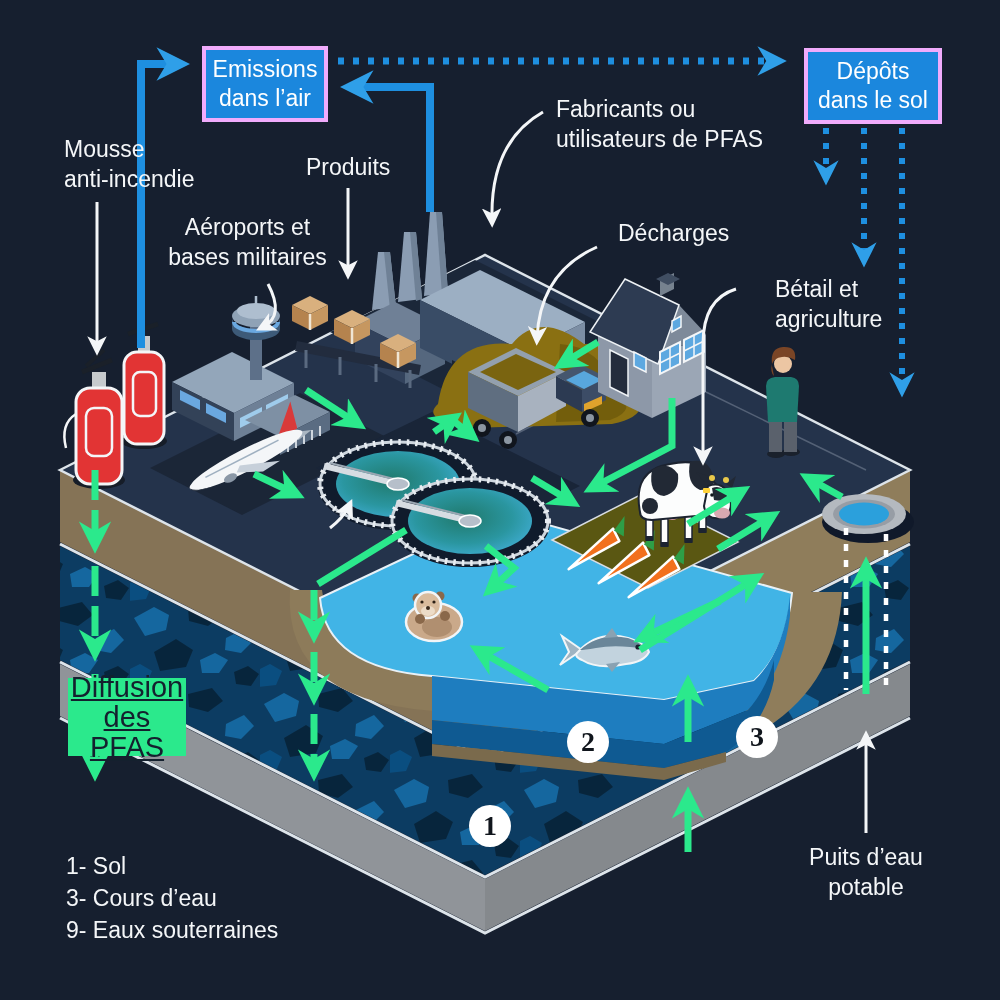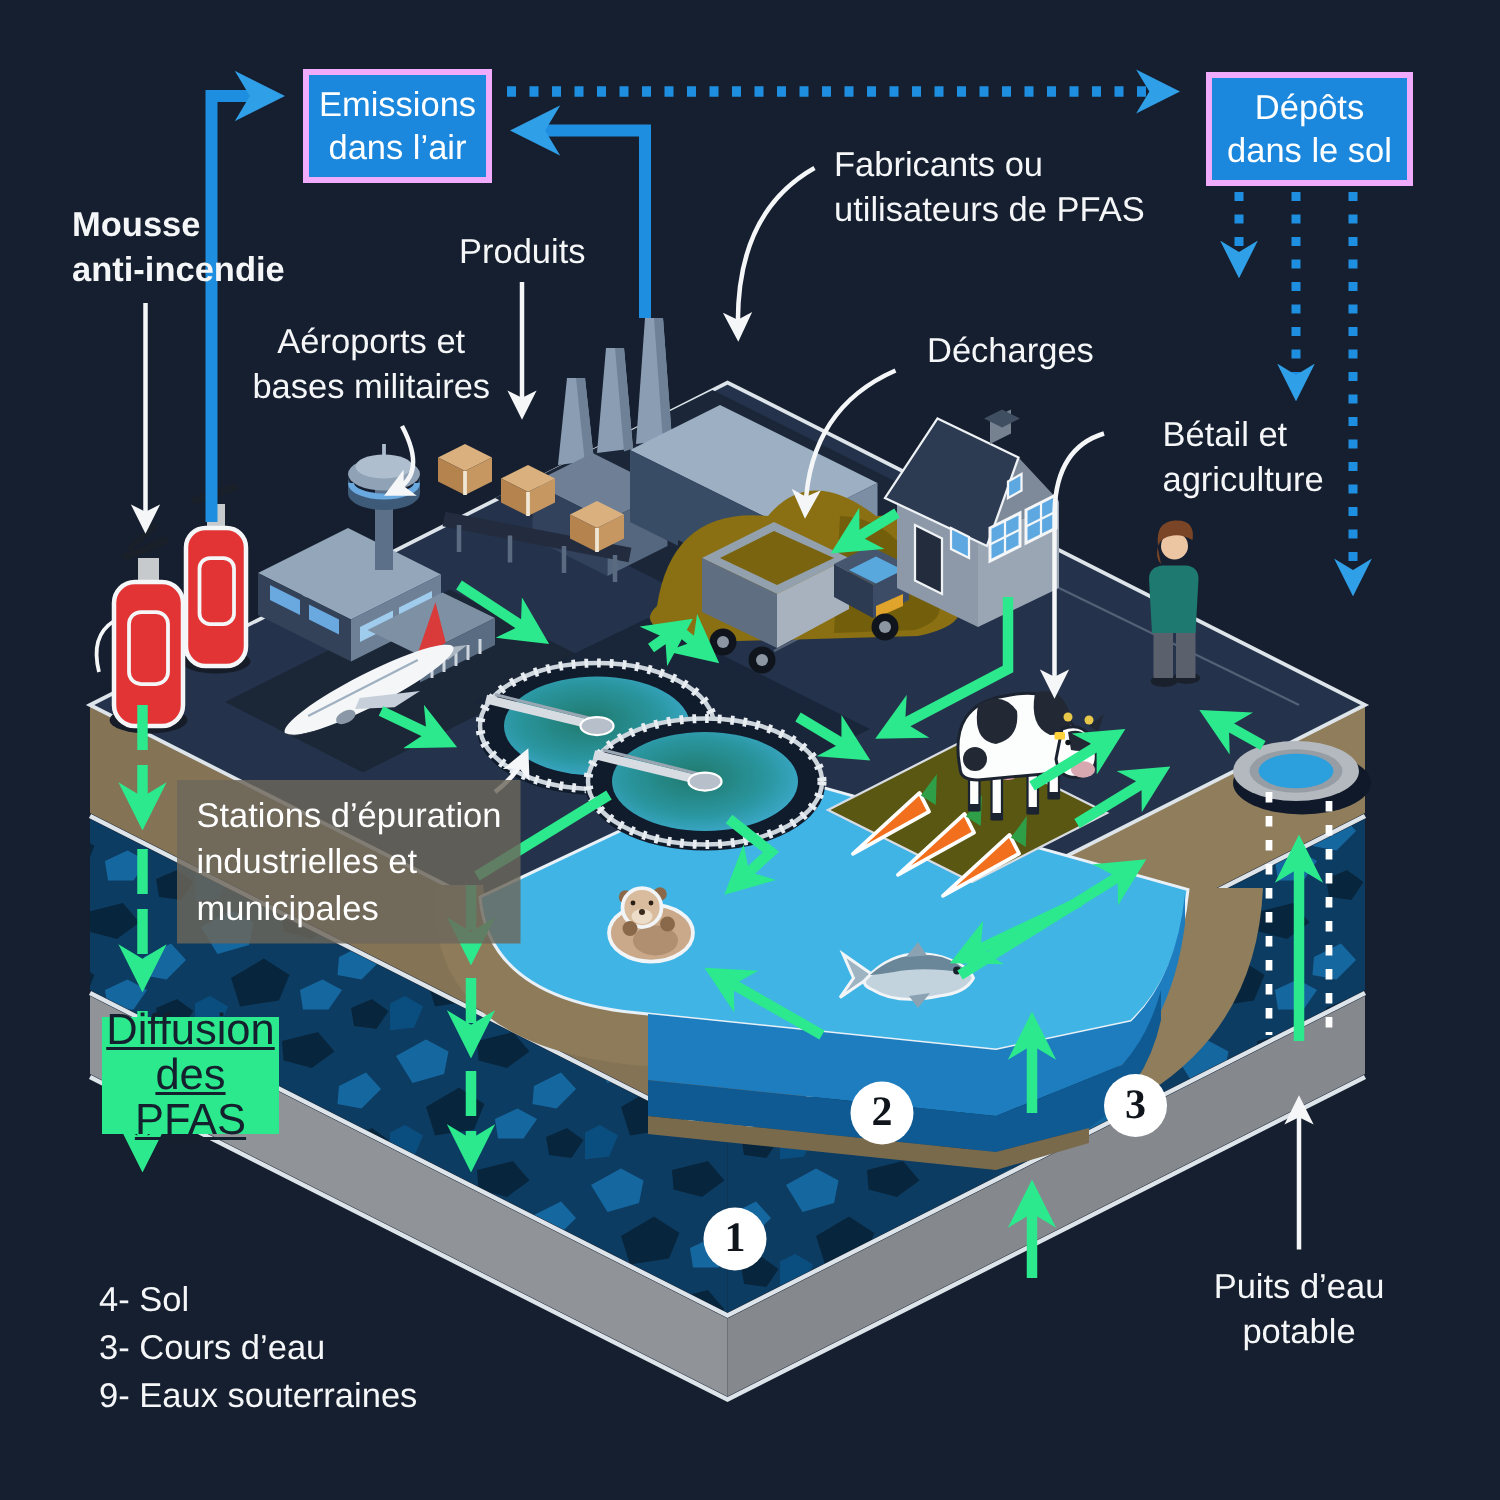--- a/index.html
+++ b/index.html
@@ -392,42 +392,39 @@
     <path d="M330,528 Q344,517 349,506" marker-end="url(#wah)"></path>
     <path d="M866,833 L866,738" marker-end="url(#wah)"></path>
   </g>
 </svg>
 
 <div class="bluebox" style="left:202px;top:46px;width:126px;height:76px;">Emissions
 dans l’air</div>
 <div class="bluebox" style="left:804px;top:48px;width:138px;height:76px;">Dépôts
 dans le sol</div>
 
-<div class="lbl" style="left:48px;top:134px;font-weight:bold;">Mousse
+<div class="lbl" style="left:64px;top:134px;">Mousse
 anti-incendie</div>
 <div class="lbl" style="left:306px;top:152px;">Produits</div>
 <div class="lbl center" style="left:155px;top:212px;width:185px;">Aéroports et
 bases militaires</div>
 <div class="lbl" style="left:556px;top:94px;">Fabricants ou
 utilisateurs de PFAS</div>
 <div class="lbl" style="left:618px;top:218px;">Décharges</div>
 <div class="lbl" style="left:775px;top:274px;">Bétail et
 agriculture</div>
 
-<div class="graybox" style="left:118px;top:520px;">Stations d’épuration
-industrielles et
-municipales</div>
 <div class="greenbox" style="left:68px;top:678px;width:118px;height:78px;">Diffusion
 des PFAS</div>
 <div class="lbl center" style="left:796px;top:842px;width:140px;">Puits d’eau
 potable</div>
 
 <div class="badge" style="left:469px;top:805px;">1</div>
 <div class="badge" style="left:567px;top:721px;">2</div>
 <div class="badge" style="left:736px;top:716px;">3</div>
 
 <div class="legend" style="position:absolute;left:66px;top:850px;">
-  <div>4- Sol</div>
+  <div>1- Sol</div>
   <div>3- Cours d’eau</div>
   <div>9- Eaux souterraines</div>
 </div>
 
 </div>
 
 </body></html>

